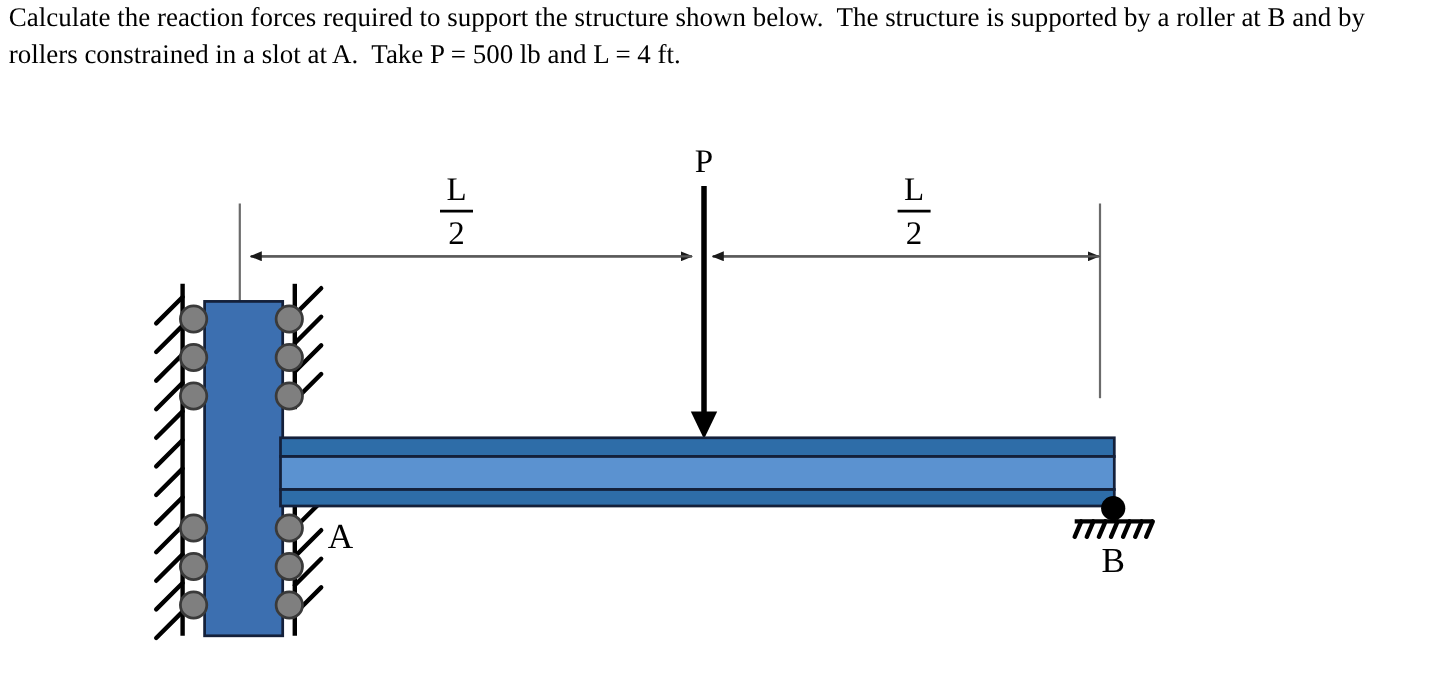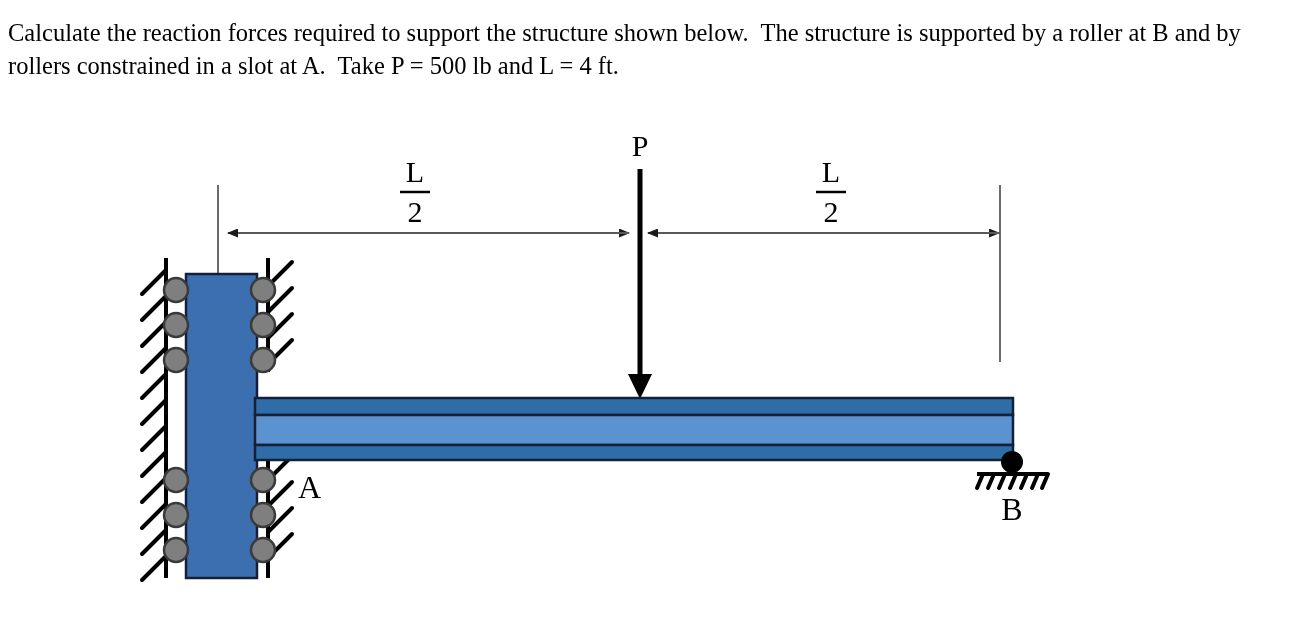--- a/index.html
+++ b/index.html
@@ -11,21 +11,21 @@
     width: 1302px;
     height: 620px;
     position: relative;
     font-family: "Liberation Serif", "DejaVu Serif", serif;
     color: #000000;
     overflow: hidden;
   }
   #problem-statement {
     position: absolute;
     left: 8px;
-    top: 16px;
+    top: 0;
     width: 1260px;
     font-size: 24.5px;
     line-height: 33px;
     color: #000000;
     white-space: pre-wrap;
   }
   #figure-wrap {
     position: absolute;
     left: 0;
     top: 100px;

